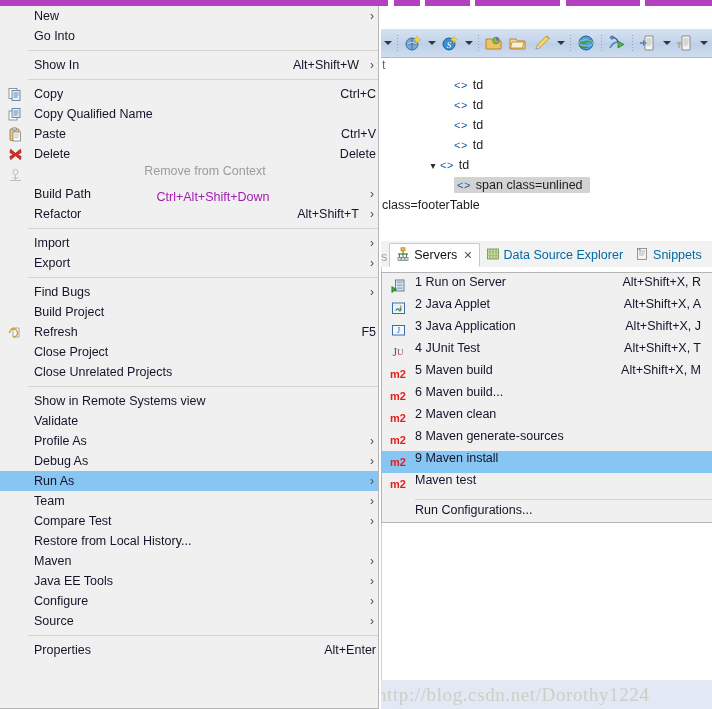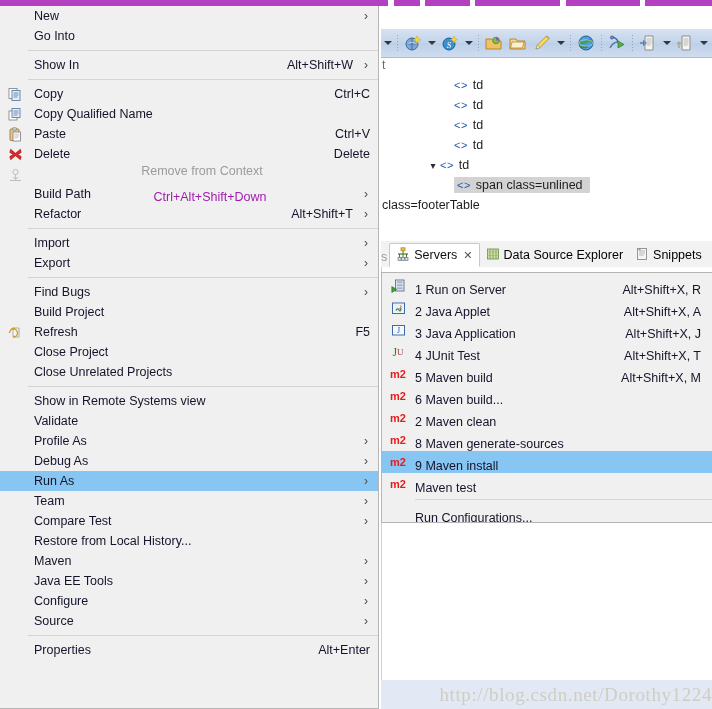--- a/index.html
+++ b/index.html
@@ -136,21 +136,21 @@
     overflow: hidden;
   }
   .tab {
     display: flex;
     align-items: center;
     height: 24px;
     padding: 0 6px;
     gap: 4px;
     font-size: 12.5px;
     white-space: nowrap;
-    color: #000000;
+    color: #0369a1;
     box-sizing: border-box;
   }
   .tab.active {
     background: #ffffff;
     color: #111111;
     border: 1px solid #c8c8c8;
     border-bottom: 1px solid #ffffff;
     border-radius: 2px 2px 0 0;
   }
   .tab .close-x { font-size: 11px; color: #555; margin-left: 2px; }
@@ -164,21 +164,20 @@
   }
 
   .watermark {
     position: absolute;
     left: 381px; top: 680px;
     width: 331px; height: 29px;
     background: #e2e8f4;
     display: flex;
     align-items: center;
     overflow: hidden;
-    justify-content: flex-end;
   }
   .watermark span {
     font-family: "Liberation Serif", serif;
     font-size: 19px;
     color: #cfcec4;
     letter-spacing: 0.6px;
     margin-left: -4px;
     white-space: nowrap;
   }
 
@@ -194,21 +193,21 @@
     box-sizing: border-box;
     font-size: 12.5px;
     overflow: hidden;
   }
   .mi {
     position: relative;
     height: 20px;
     display: flex;
     align-items: center;
     padding-left: 34px;
-    padding-right: 8px;
+    padding-right: 2px;
     color: #14142b;
     white-space: nowrap;
     box-sizing: border-box;
   }
   .mi.sel { background: #87c6f2; }
   .mi.disabled { color: #9b9b9b; flex-direction: column; }
   .mi .mi-label { flex: 1 1 auto; }
   .mi .mi-accel {
     flex: none;
     margin-left: 16px;
@@ -247,21 +246,21 @@
     border-right: none;
     box-sizing: border-box;
     padding-top: 2px;
     font-size: 12.5px;
     overflow: hidden;
   }
   .smi {
     position: relative;
     height: 22px;
     display: flex;
-    align-items: flex-end;
+    align-items: flex-start;
     padding-left: 33px;
     padding-right: 11px;
     color: #14142b;
     white-space: nowrap;
     box-sizing: border-box;
   }
   .smi.sel { background: #87c6f2; }
   .smi .smi-label { flex: 1 1 auto; }
   .smi .smi-accel { flex: none; margin-left: 18px; }
   .smi .smi-icon {

